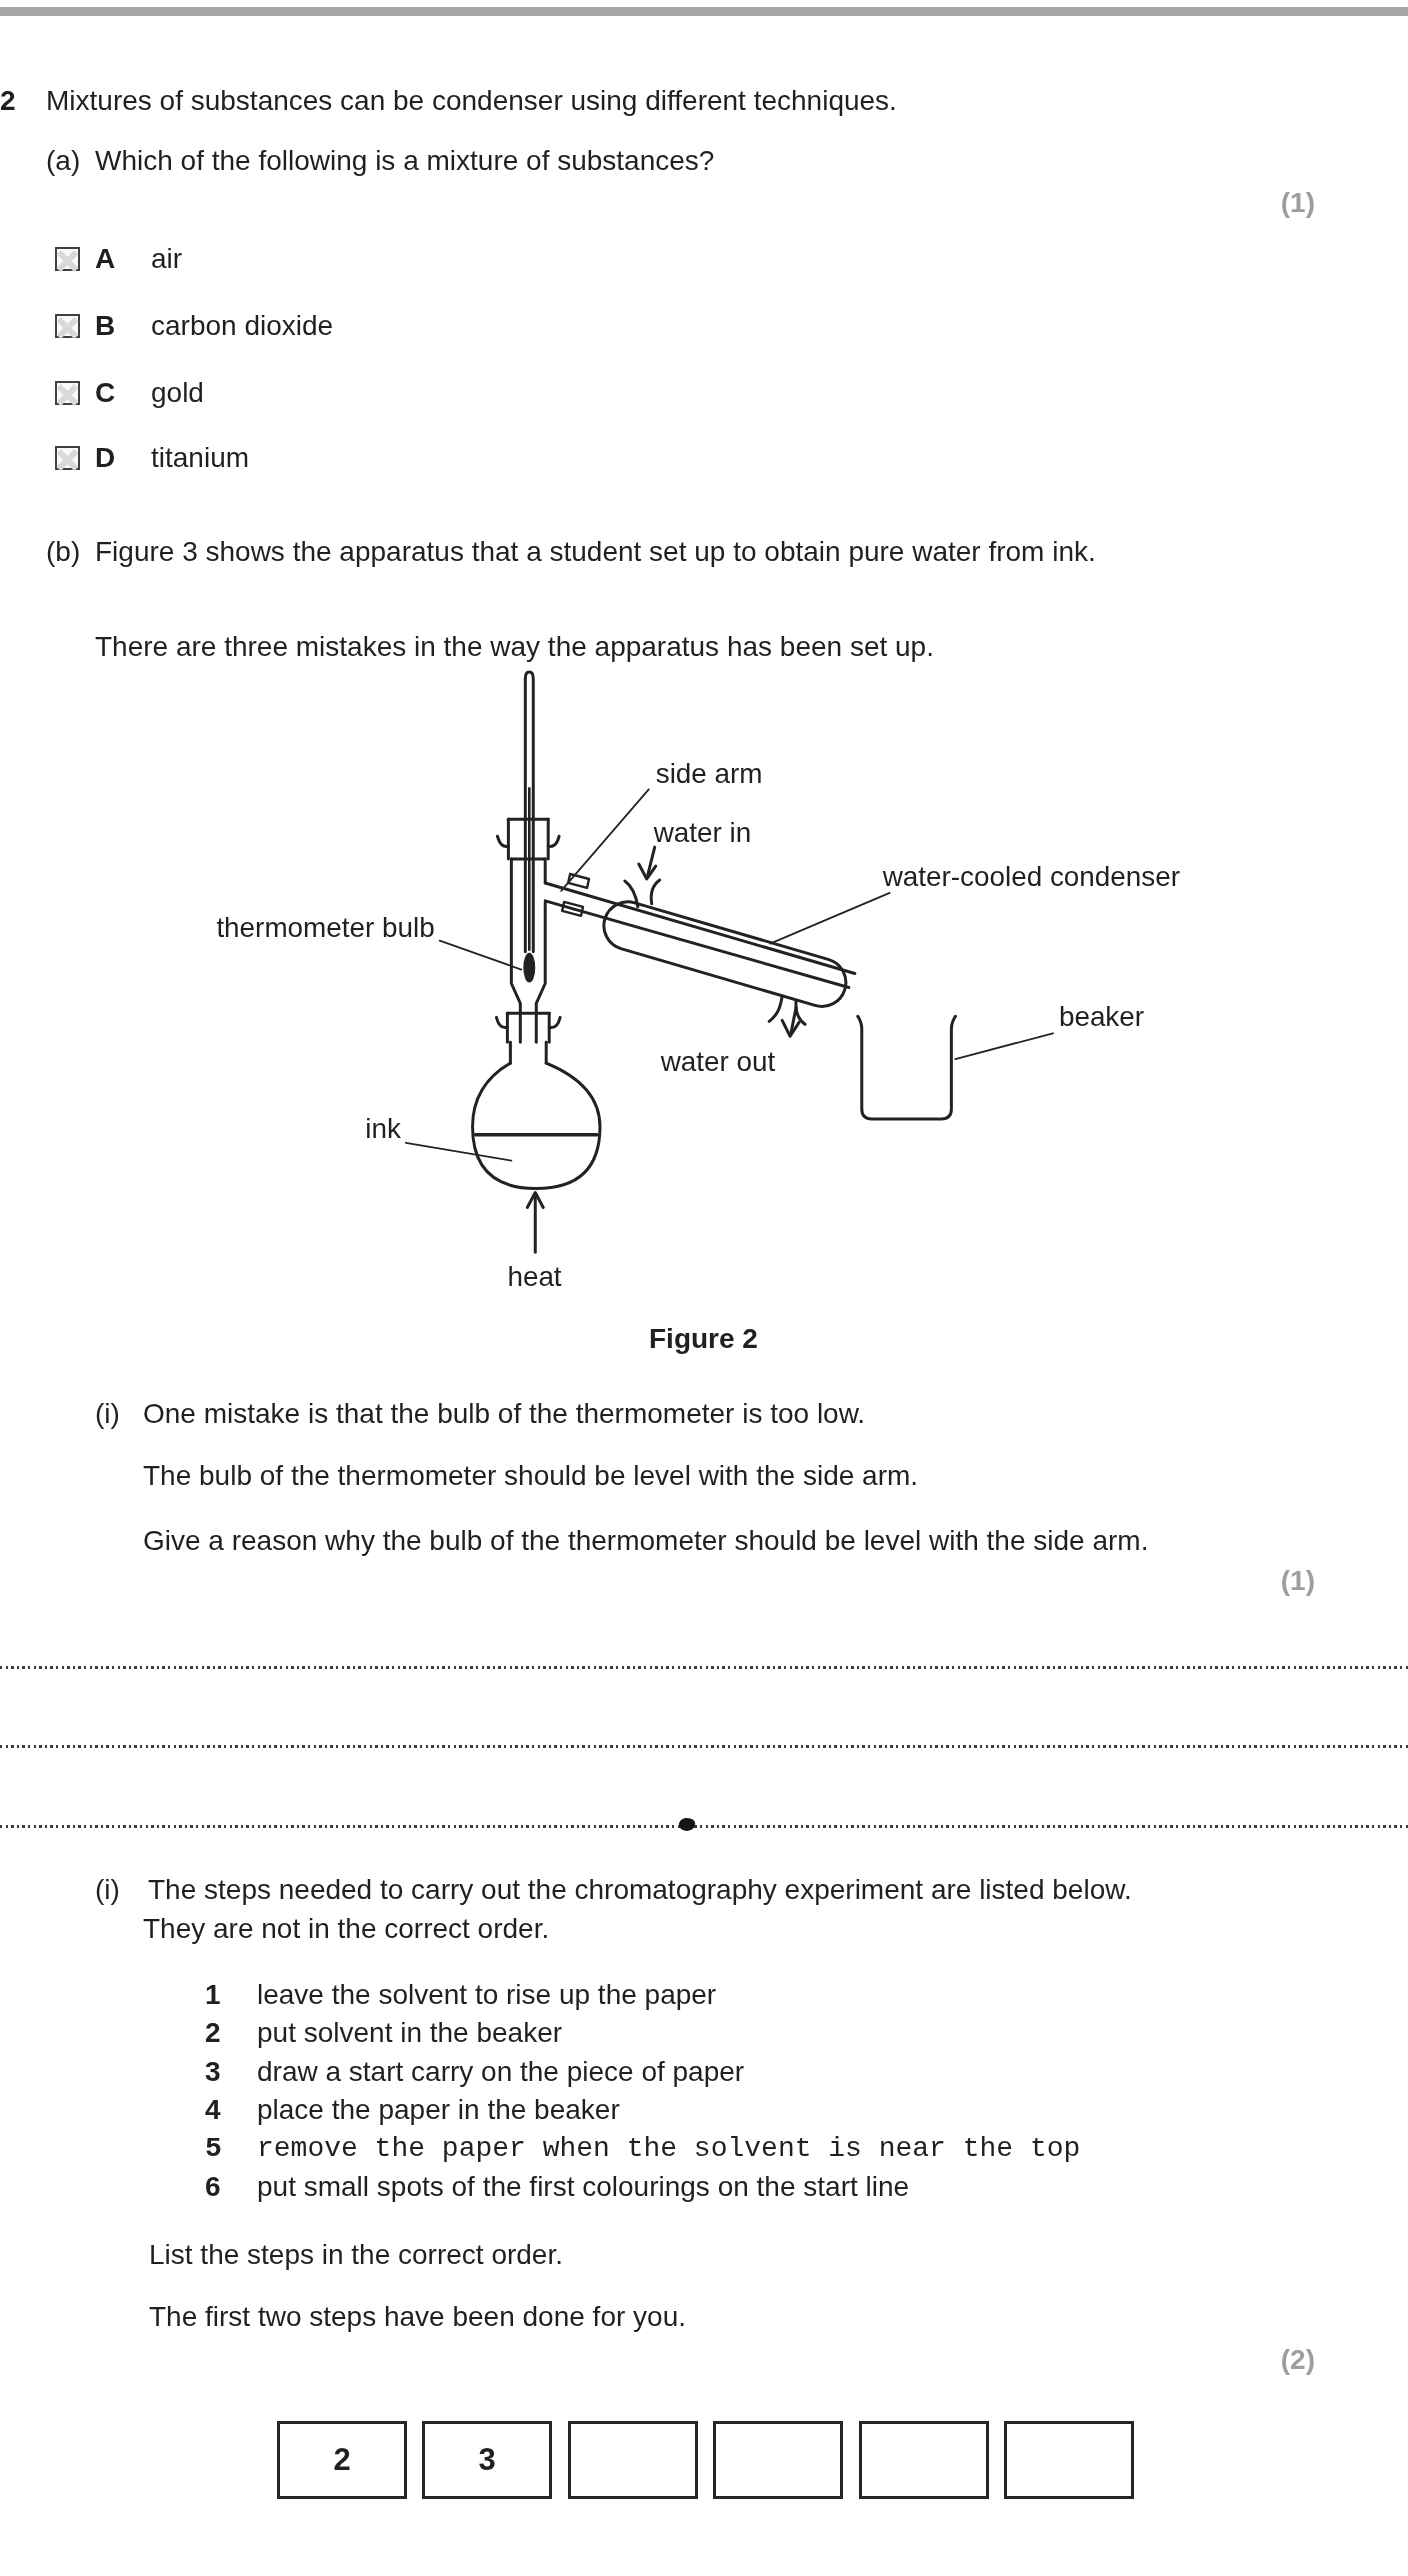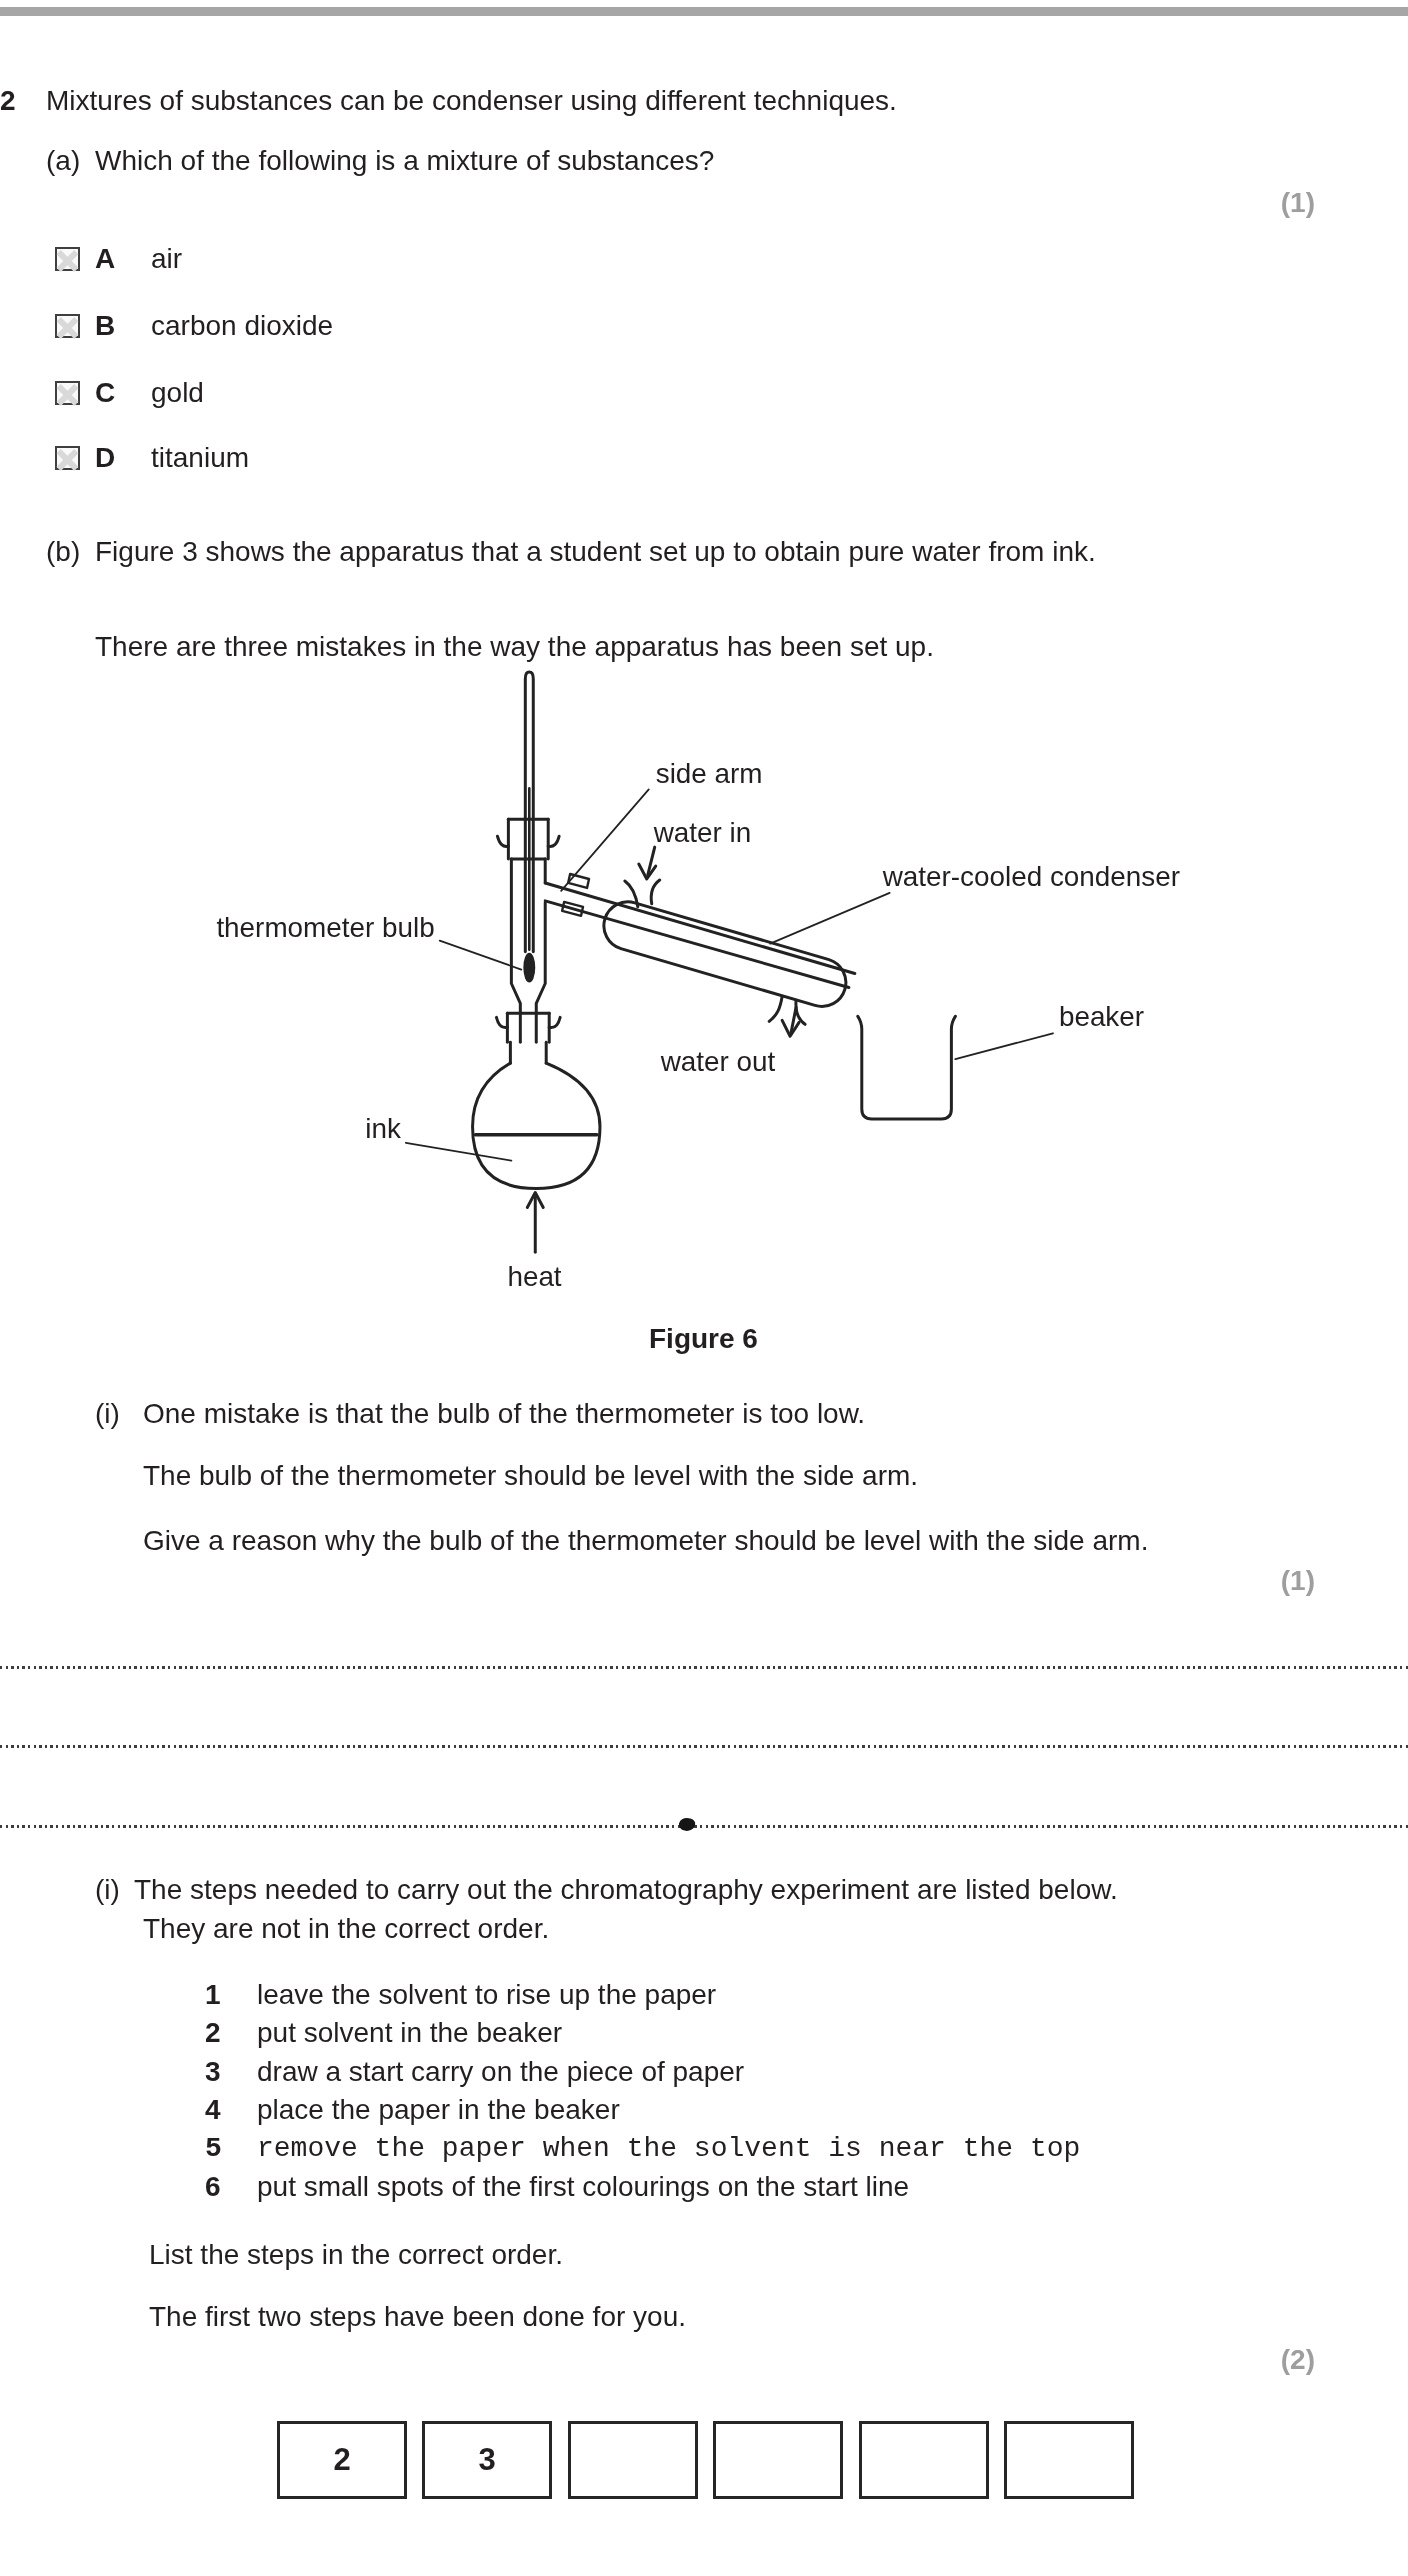--- a/index.html
+++ b/index.html
@@ -167,35 +167,35 @@
     <text x="658" y="787">side arm</text>
     <text x="656" y="846">water in</text>
     <text x="886" y="890">water-cooled condenser</text>
     <text x="436" y="941" text-anchor="end">thermometer bulb</text>
     <text x="663" y="1076">water out</text>
     <text x="1063" y="1031">beaker</text>
     <text x="402" y="1143" text-anchor="end">ink</text>
     <text x="509" y="1292">heat</text>
   </svg>
 
-  <div class="figcap">Figure 6</div>
+  <div class="figcap">Figure 2</div>
 
   <div class="txt" style="left:95px;top:1400px;">(i)</div>
   <div class="txt" style="left:143px;top:1462px;">The bulb of the thermometer should be level with the side arm.</div>
   <div class="txt" style="left:143px;top:1400px;">One mistake is that the bulb of the thermometer is too low.</div>
   <div class="txt" style="left:143px;top:1527px;">Give a reason why the bulb of the thermometer should be level with the side arm.</div>
   <div class="mark" style="top:1567px;">(1)</div>
 
   <div class="dotline" style="top:1666px;"></div>
   <div class="dotline" style="top:1745px;"></div>
   <div class="dotline" style="top:1825px;"></div>
   <div class="blot"></div>
 
   <div class="txt" style="left:95px;top:1876px;">(i)</div>
-  <div class="txt" style="left:134px;top:1876px;">The steps needed to carry out the chromatography experiment are listed below.</div>
+  <div class="txt" style="left:148px;top:1876px;">The steps needed to carry out the chromatography experiment are listed below.</div>
   <div class="txt" style="left:143px;top:1915px;">They are not in the correct order.</div>
 
   <div class="step" style="top:1980px;"><span class="num">1</span><span>leave the solvent to rise up the paper</span></div>
   <div class="step" style="top:2018px;"><span class="num">2</span><span>put solvent in the beaker</span></div>
   <div class="step" style="top:2057px;"><span class="num">3</span><span>draw a start carry on the piece of paper</span></div>
   <div class="step" style="top:2095px;"><span class="num">4</span><span>place the paper in the beaker</span></div>
   <div class="step" style="top:2134px;font-family:Liberation Mono, monospace;"><span class="num">5</span><span>remove the paper when the solvent is near the top</span></div>
   <div class="step" style="top:2172px;"><span class="num">6</span><span>put small spots of the first colourings on the start line</span></div>
 
   <div class="txt" style="left:149px;top:2241px;">List the steps in the correct order.</div>

